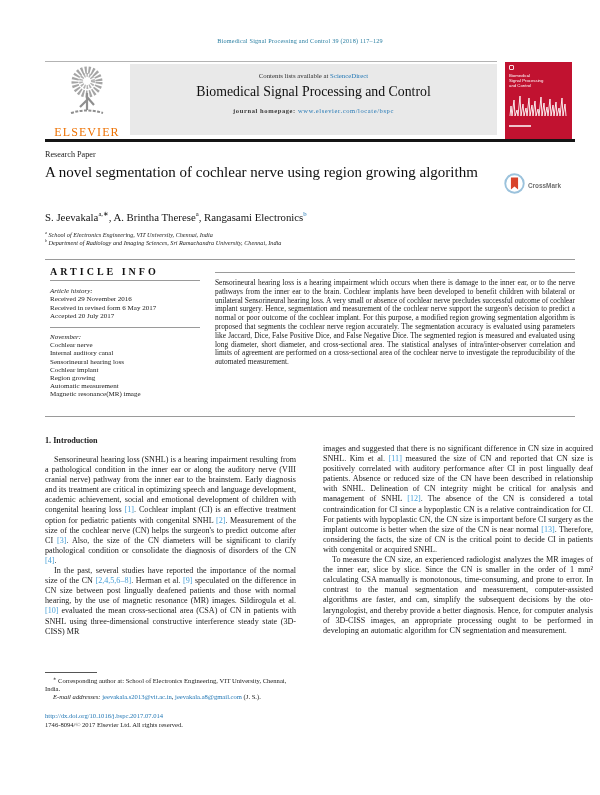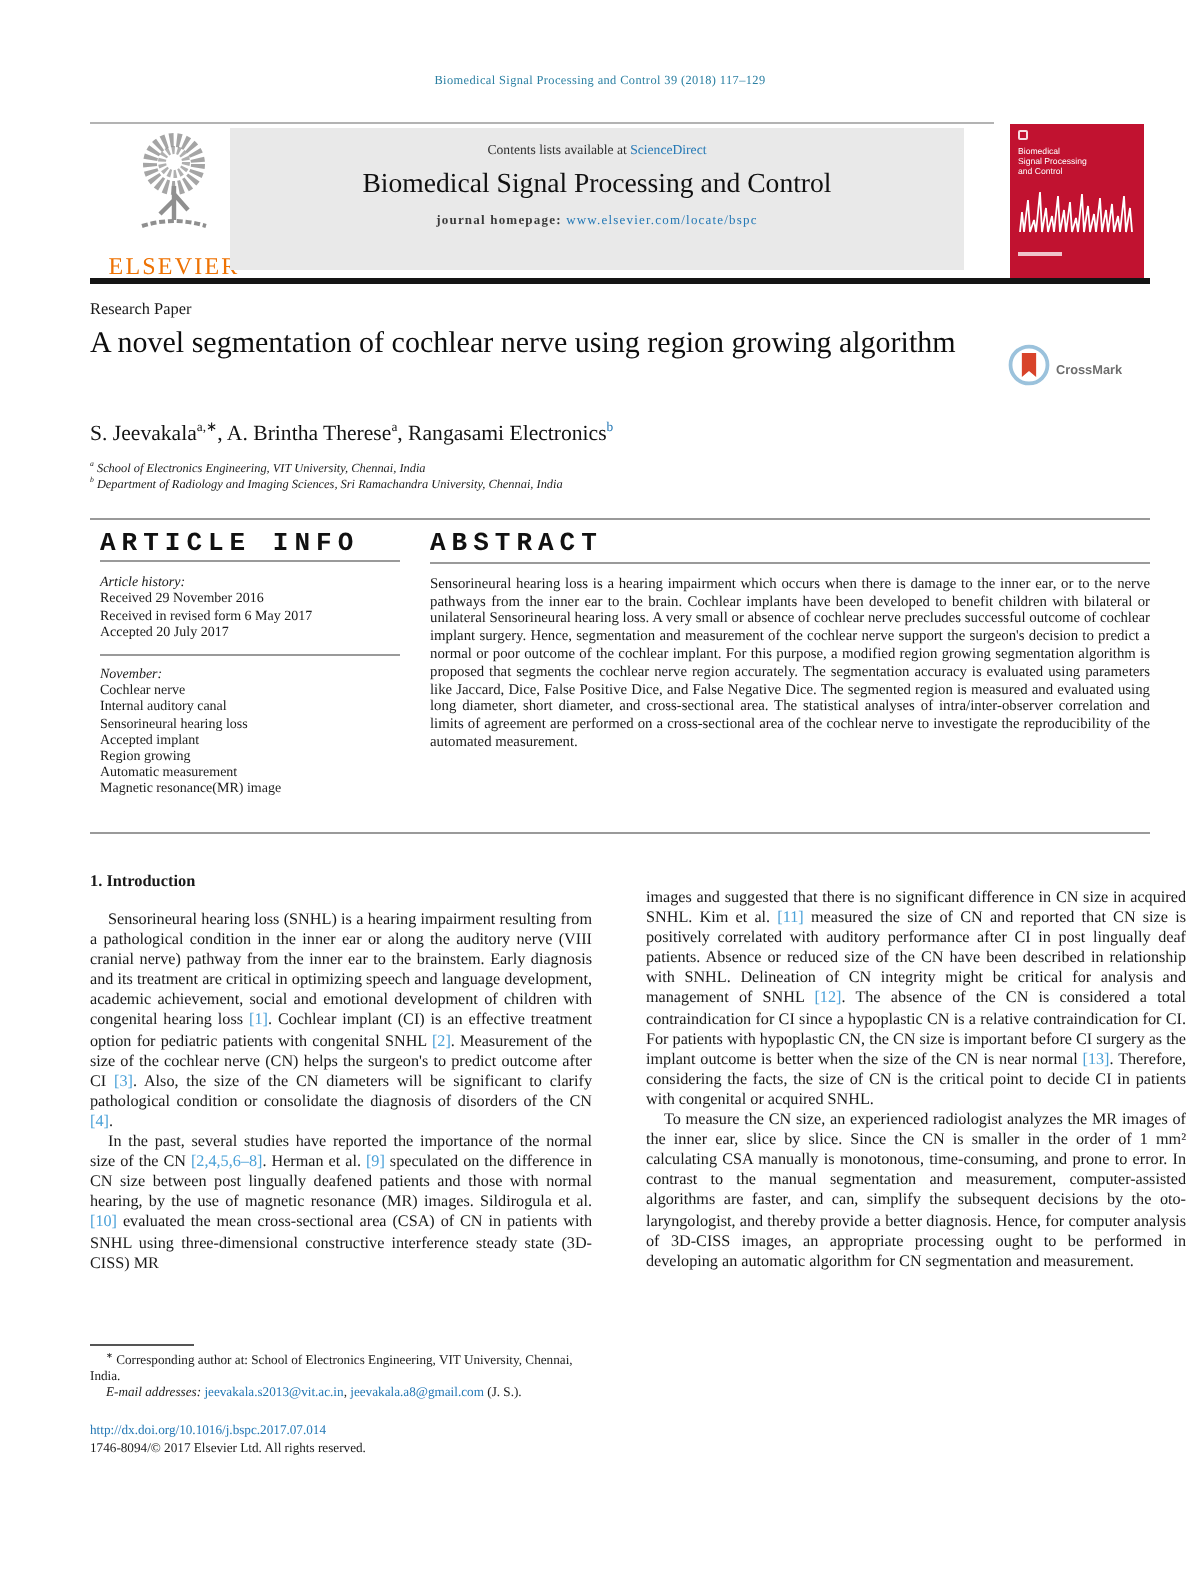--- a/index.html
+++ b/index.html
@@ -12,21 +12,21 @@
   .abs { position:absolute; }
 
   
   .citation { top:37px; left:0; width:600px; text-align:center;
     font-size:6.2px; color:#2a7fa2; letter-spacing:0.2px; }
 
   
   .hdr-topline { top:61px; left:45px; width:452px; height:1px; background:#b3b3b3; }
   .elsevier-block { top:66px; left:46px; width:82px; height:72px; text-align:center; }
   .elsevier-word { color:#ee7203; font-size:12px; letter-spacing:1.1px; margin-top:1px; }
-  .gray-box { top:64px; left:115px; width:367px; height:71px; background:#e9e9e9; text-align:center; }
+  .gray-box { top:64px; left:130px; width:367px; height:71px; background:#e9e9e9; text-align:center; }
   .contents-line { margin-top:8px; font-size:6.8px; color:#2f2f2f; }
   .journal-name { margin-top:5px; font-size:13.8px; color:#101010; }
   .homepage-line { margin-top:7px; font-size:6.5px; letter-spacing:0.6px; }
   .cover { top:62px; left:505px; width:67px; height:77px; background:#c11230;
     padding:3px 4px; font-family:"Liberation Sans", sans-serif; }
   .cover-mark { width:5px; height:5px; border:0.8px solid rgba(255,255,255,0.85);
     border-radius:1px; margin-bottom:3px; }
   .cover-line { font-size:4.3px; line-height:5.2px; color:#ffffff; }
   .cover-wave { margin-top:3px; }
   .cover-bottom-bar { width:22px; height:2.5px; background:rgba(255,255,255,0.75); margin-top:3px; }
@@ -39,21 +39,21 @@
   .crossmark-label { font-size:6.4px; color:#6e6e6e; font-family:"Liberation Sans", sans-serif; font-weight:bold; }
 
   .authors { top:211px; left:45px; width:500px; font-size:10.8px; color:#141414; }
   .affiliations { top:231px; left:45px; width:500px; font-size:6.2px; font-style:italic; line-height:8px; }
 
   .hair { height:1px; background:#9a9a9a; }
   .rule-above-info { top:259px; left:45px; width:530px; }
 
   .info-col { top:268px; left:50px; width:150px; font-size:7px; line-height:8.2px; }
   .abs-col  { top:268px; left:215px; width:360px; font-size:7.4px; line-height:8.8px; }
-  .col-heading { font-size:13px; font-weight:bold; letter-spacing:3px; color:#111;font-family:Liberation Mono, monospace; }
+  .col-heading { font-size:10px; font-weight:bold; letter-spacing:3px; color:#111; }
   .col-rule { height:1px; background:#9a9a9a; margin-top:4px; }
   .info-label { font-style:italic; margin-top:6px; }
   .info-item {}
   .info-midrule { height:1px; background:#9a9a9a; margin-top:7px; margin-bottom:5px; }
   .abs-text { margin-top:6px; text-align:justify; }
   .abs-copyright { margin-top:3px; text-align:right; }
 
   .section-rule { top:416px; left:45px; width:530px; }
 
   .intro-heading { top:436px; left:45px; font-size:8.2px; font-weight:bold; }
@@ -146,28 +146,27 @@
   <div class="col-rule"></div>
   <div class="info-label">Article history:</div>
   <div class="info-item">Received 29 November 2016</div>
   <div class="info-item">Received in revised form 6 May 2017</div>
   <div class="info-item">Accepted 20 July 2017</div>
   <div class="info-midrule"></div>
   <div class="info-label" style="margin-top:0;">November:</div>
   <div class="info-item">Cochlear nerve</div>
   <div class="info-item">Internal auditory canal</div>
   <div class="info-item">Sensorineural hearing loss</div>
-  <div class="info-item">Accepted implant</div>
+  <div class="info-item">Cochlear implant</div>
   <div class="info-item">Region growing</div>
   <div class="info-item">Automatic measurement</div>
   <div class="info-item">Magnetic resonance(MR) image</div>
 </div>
 
 <div class="abs abs-col">
-  <div class="col-heading">ABSTRACT</div>
   <div class="col-rule"></div>
   <div class="abs-text">Sensorineural hearing loss is a hearing impairment which occurs when there is damage to the inner ear, or to the nerve pathways from the inner ear to the brain. Cochlear implants have been developed to benefit children with bilateral or unilateral Sensorineural hearing loss. A very small or absence of cochlear nerve precludes successful outcome of cochlear implant surgery. Hence, segmentation and measurement of the cochlear nerve support the surgeon's decision to predict a normal or poor outcome of the cochlear implant. For this purpose, a modified region growing segmentation algorithm is proposed that segments the cochlear nerve region accurately. The segmentation accuracy is evaluated using parameters like Jaccard, Dice, False Positive Dice, and False Negative Dice. The segmented region is measured and evaluated using long diameter, short diameter, and cross-sectional area. The statistical analyses of intra/inter-observer correlation and limits of agreement are performed on a cross-sectional area of the cochlear nerve to investigate the reproducibility of the automated measurement.</div>
 </div>
 
 <div class="abs hair section-rule"></div>
 
 <div class="abs intro-heading">1. Introduction</div>
 
 <div class="abs body-col col-left">
   <p><span>Sensorineural hearing loss (SNHL) is a hearing impairment resulting from a pathological condition in the inner ear or along the auditory nerve (VIII cranial nerve) pathway from the inner ear to the brainstem. Early diagnosis and its treatment are critical in optimizing speech and language development, academic achievement, social and emotional development of children with congenital hearing loss </span><span class="seg-ref">[1]</span><span>. Cochlear implant (CI) is an effective treatment option for pediatric patients with congenital SNHL </span><span class="seg-ref">[2]</span><span>. Measurement of the size of the cochlear nerve (CN) helps the surgeon's to predict outcome after CI </span><span class="seg-ref">[3]</span><span>. Also, the size of the CN diameters will be significant to clarify pathological condition or consolidate the diagnosis of disorders of the CN </span><span class="seg-ref">[4]</span><span>.</span></p>

